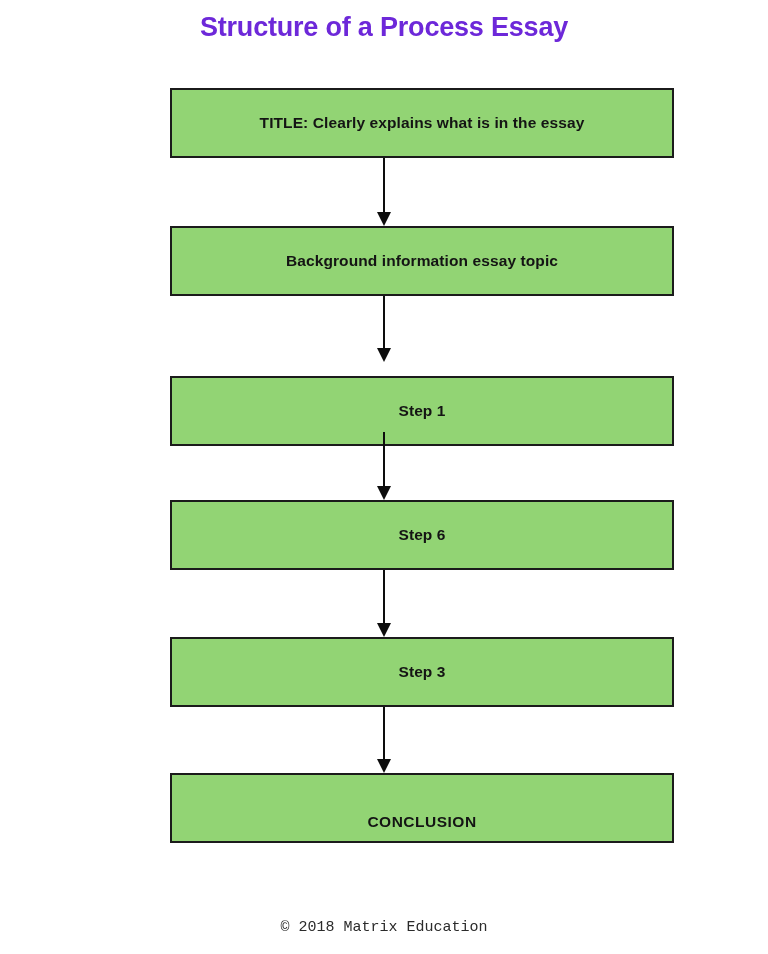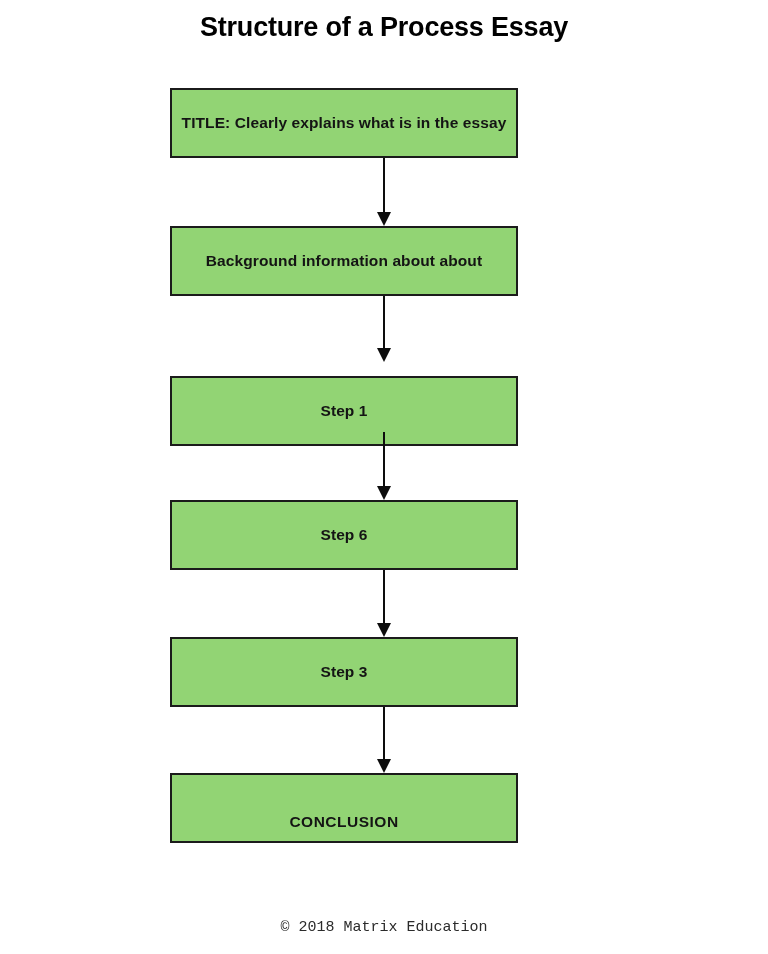--- a/index.html
+++ b/index.html
@@ -25,37 +25,37 @@
 
   #chart-title {
     position: absolute;
     left: 0;
     top: 12px;
     width: 768px;
     text-align: center;
     font-size: 27px;
     font-weight: bold;
     letter-spacing: -0.2px;
-    color: #000000;
+    color: #6d28d9;
     font-family: "Liberation Sans", sans-serif;
     white-space: nowrap;
   }
 
   #flow {
     position: absolute;
     left: 170px;
     top: 88px;
     width: 428px;
     height: 755px;
   }
 
   .node {
     position: absolute;
     left: 0;
-    width: 348px;
+    width: 504px;
     box-sizing: border-box;
     background: #92d474;
     border: 2px solid #1b1b1b;
     display: flex;
     align-items: center;
     justify-content: center;
   }
 
   .node-label {
     font-size: 15.5px;
@@ -120,21 +120,21 @@
     <div class="node" style="top:0px; height:70px;">
       <span class="node-label">TITLE: Clearly explains what is in the essay</span>
     </div>
 
     <div class="connector" style="top:70px; height:68px;">
       <div class="shaft" style="height:54px;"></div>
       <div class="head" style="top:54px;"></div>
     </div>
 
     <div class="node" style="top:138px; height:70px;">
-      <span class="node-label">Background information about about</span>
+      <span class="node-label">Background information essay topic</span>
     </div>
 
     <div class="connector" style="top:208px; height:66px;">
       <div class="shaft" style="height:52px;"></div>
       <div class="head" style="top:52px;"></div>
     </div>
 
     <div class="node" style="top:288px; height:70px;">
       <span class="node-label">Step 1</span>
     </div>

